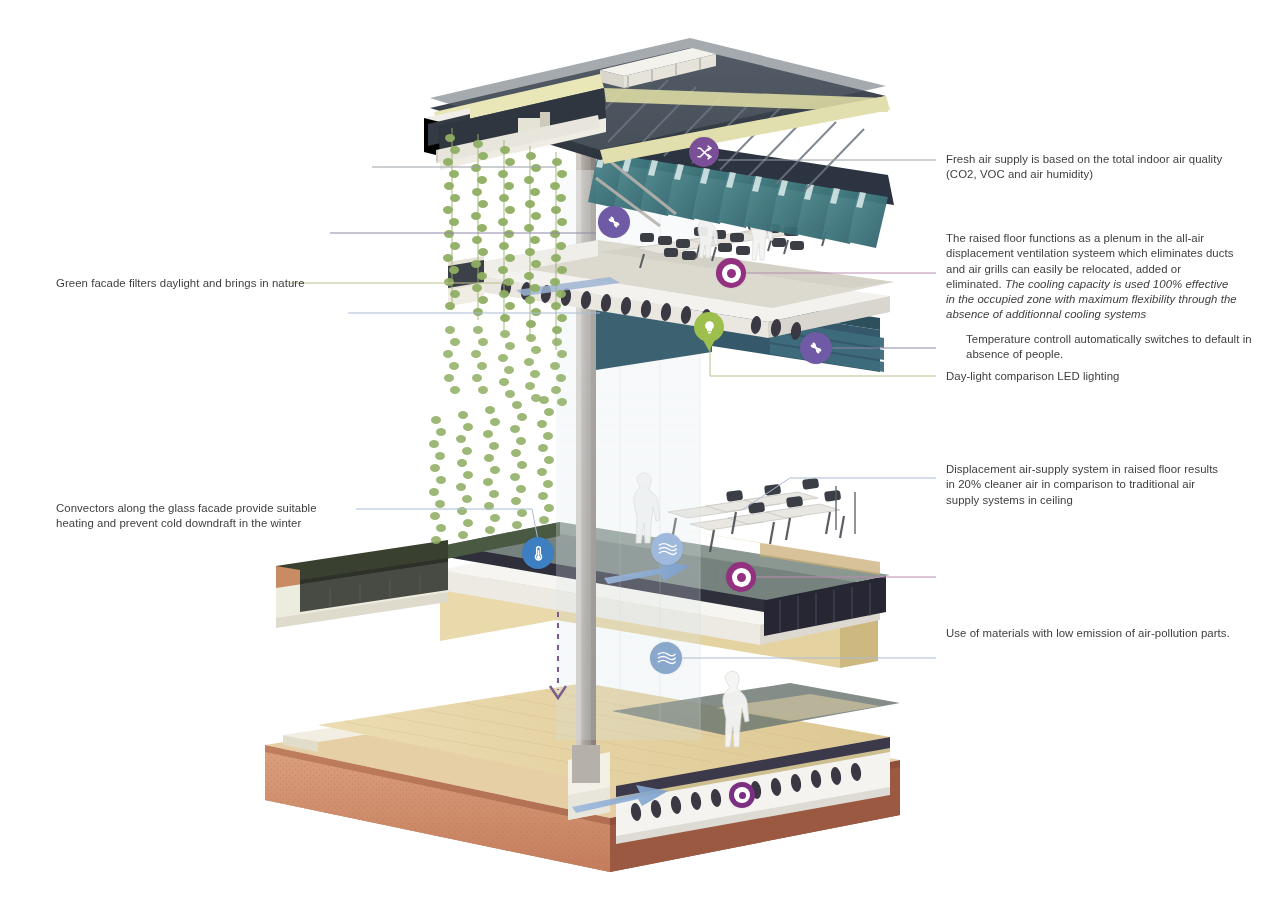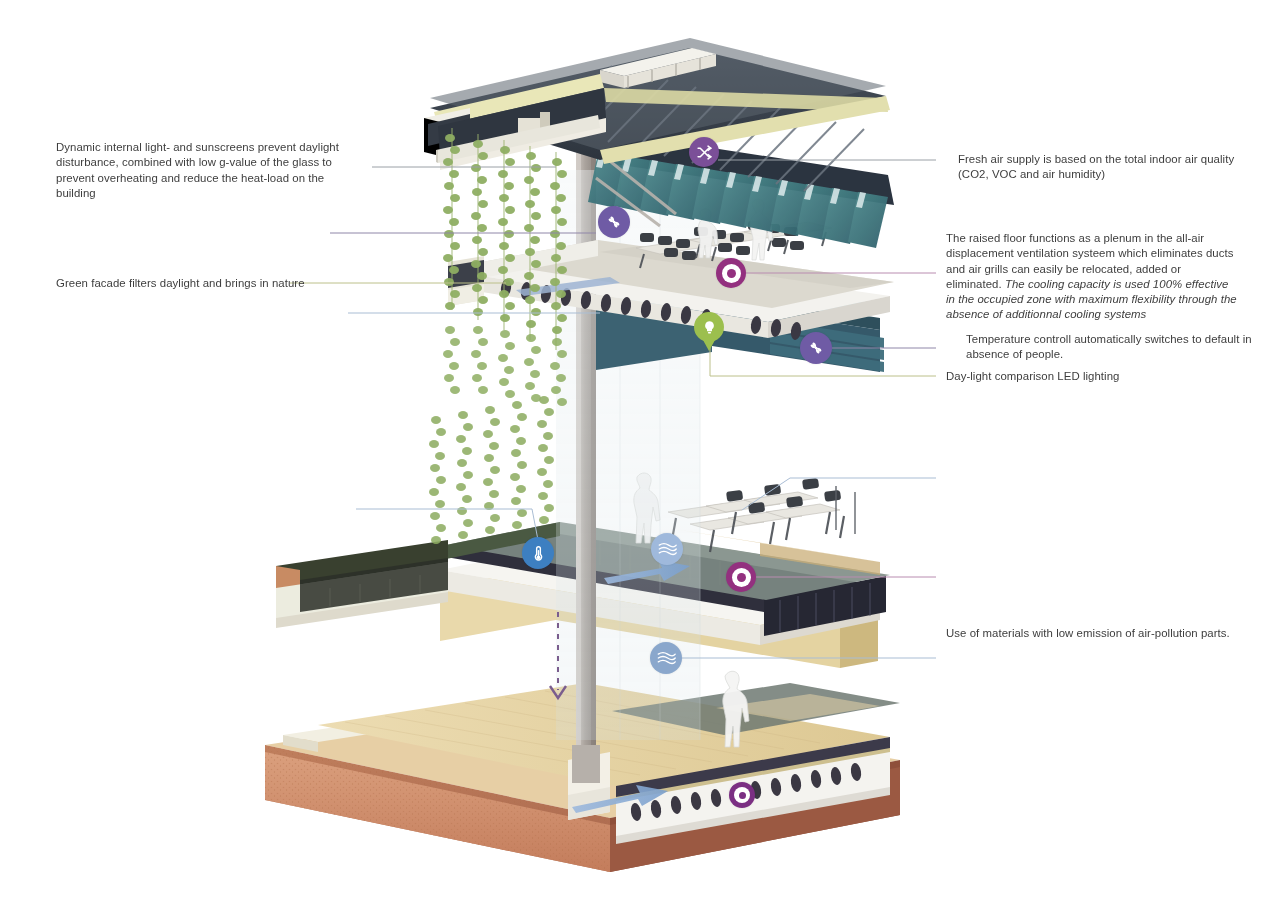--- a/index.html
+++ b/index.html
@@ -744,47 +744,50 @@
     </svg>
   </div>
 
   <div class="badge" style="left:729px;top:782px;width:26px;height:26px;background:#7b2f83;">
     <div style="width:16px;height:16px;border-radius:50%;background:#ffffff;
                 display:flex;align-items:center;justify-content:center;">
       <div style="width:7px;height:7px;border-radius:50%;background:#7b2f83;"></div>
     </div>
   </div>
 
-  <div class="note left" style="left:56px;top:140px;width:290px;">
-    <span>Dynamic internal light- and sunscreens prevent daylight disturbance, combined with low g-value of the glass to prevent overheating and reduce the heat-load on the building</span>
-  </div>
 
 
   <div class="note left" style="left:56px;top:276px;width:290px;">
     <span>Green facade filters daylight and brings in nature</span>
   </div>
 
 
-
-  <div class="note left" style="left:946px;top:152px;width:290px;margin-left:12px;">
+  <div class="note left" style="left:56px;top:501px;width:296px;">
+    <span>Convectors along the glass facade provide suitable heating and prevent cold downdraft in the winter</span>
+  </div>
+
+  <div class="note left" style="left:946px;top:152px;width:290px;">
     <span>Fresh air supply is based on the total indoor air quality (CO2, VOC and air humidity)</span>
   </div>
 
   <div class="note left" style="left:946px;top:231px;width:292px;">
     <span>The raised floor functions as a plenum in the all-air displacement ventilation systeem which eliminates ducts and air grills can easily be relocated, added or eliminated.</span>
     <span class="it">The cooling capacity is used 100% effective in the occupied zone with maximum flexibility through the absence of additionnal cooling systems</span>
   </div>
 
   <div class="note left" style="left:946px;top:332px;width:288px;margin-left:20px;">
     <span>Temperature controll automatically switches to default in absence of people.</span>
   </div>
 
   <div class="note left" style="left:946px;top:369px;width:280px;">
     <span>Day-light comparison LED lighting</span>
   </div>
 
+  <div class="note left" style="left:946px;top:462px;width:282px;">
+    <span>Displacement air-supply system in raised floor results in 20% cleaner air in comparison to traditional air supply systems in ceiling</span>
+  </div>
 
 
   <div class="note left" style="left:946px;top:626px;width:290px;">
     <span>Use of materials with low emission of air-pollution parts.</span>
   </div>
 
 </div>
 
 </body></html>

